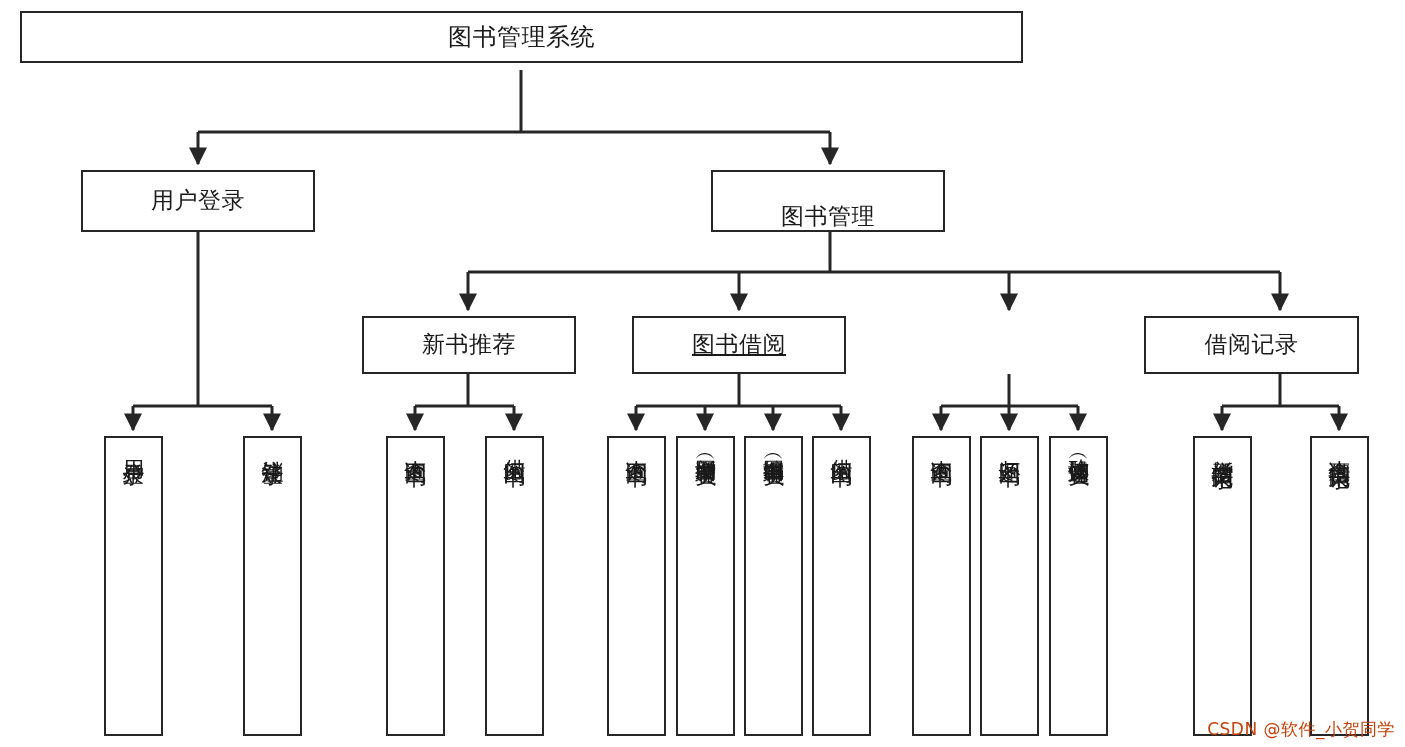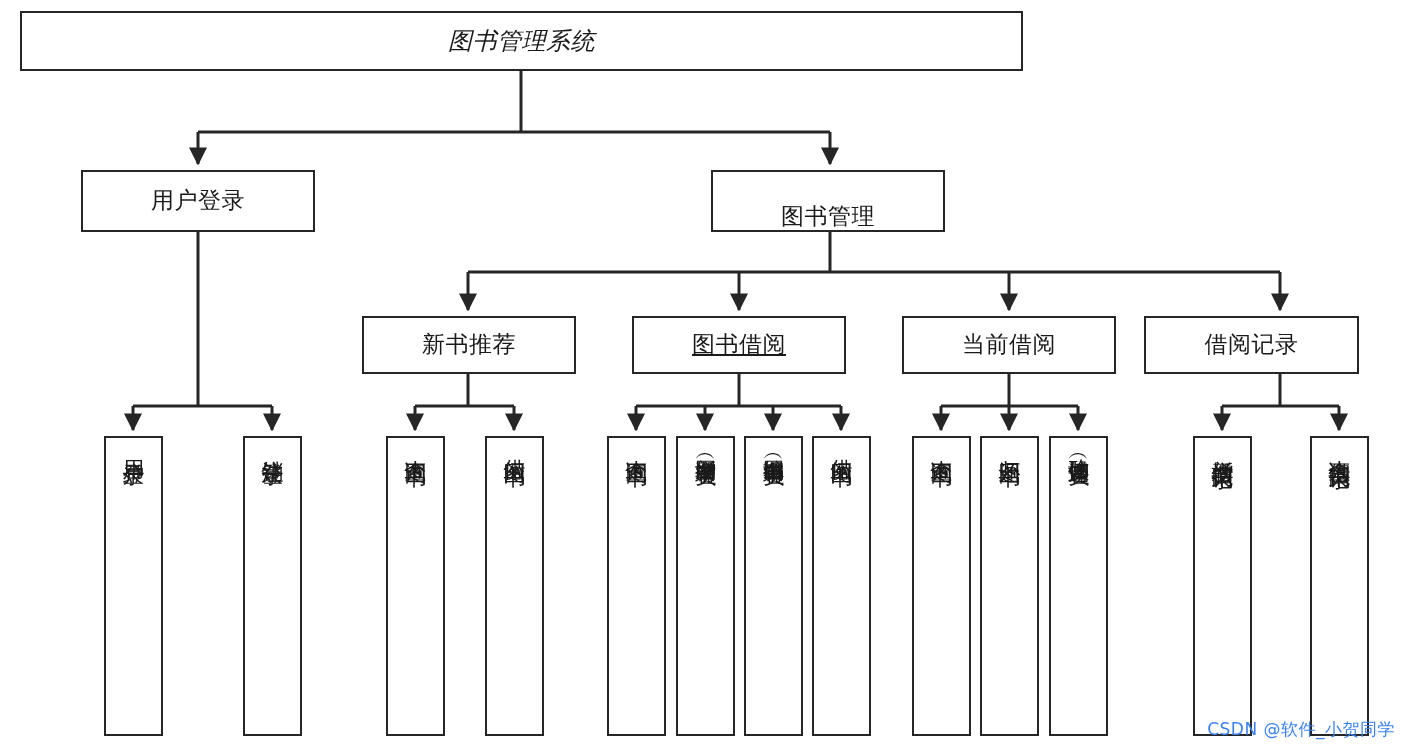--- a/index.html
+++ b/index.html
@@ -67,21 +67,21 @@
   }
   .node.v.tall-text .node-label {
     font-size: 21px;
     letter-spacing: 1px;
   }
   #watermark {
     position: absolute;
     right: 10px;
     bottom: 6px;
     font-size: 17px;
-    color: #3b82f6;
+    color: #c2410c;
     letter-spacing: 0.5px;
     z-index: 5;
     white-space: nowrap;
   }
 </style>
 </head>
 <body>
 
 <div id="diagram-root">
 
@@ -128,43 +128,40 @@
       <path d="M 1009 406 L 1009 430" marker-end="url(#arrow)"></path>
       <path d="M 1078 406 L 1078 430" marker-end="url(#arrow)"></path>
 
       <path d="M 1280 374 L 1280 406"></path>
       <path d="M 1222 406 L 1339 406"></path>
       <path d="M 1222 406 L 1222 430" marker-end="url(#arrow)"></path>
       <path d="M 1339 406 L 1339 430" marker-end="url(#arrow)"></path>
     </g>
   </svg>
 
-  <div class="node h" id="node-root" style="left:20px; top:11px; width:1003px; height:60px;font-style:italic;">
+  <div class="node h" id="node-root" style="left:20px; top:11px; width:1003px; height:52px;">
     <span class="node-label">图书管理系统</span>
   </div>
 
   <div class="node h" style="left:81px; top:170px; width:234px; height:62px;">
     <span class="node-label">用户登录</span>
   </div>
 
   <div class="node h" style="left:711px; top:170px; width:234px; height:62px;align-items:flex-end;">
     <span class="node-label">图书管理</span>
   </div>
 
   <div class="node h" style="left:362px; top:316px; width:214px; height:58px;">
     <span class="node-label">新书推荐</span>
   </div>
 
   <div class="node h" style="left:632px; top:316px; width:214px; height:58px;text-decoration:underline;">
     <span class="node-label">图书借阅</span>
   </div>
 
-  <div class="node h" style="left:902px; top:316px; width:214px; height:58px;">
-    <span class="node-label">当前借阅</span>
-  </div>
 
   <div class="node h" style="left:1144px; top:316px; width:215px; height:58px;">
     <span class="node-label">借阅记录</span>
   </div>
 
   <div class="node v" style="left:104px; top:436px; width:59px; height:300px;">
     <span class="node-label">用户登录</span>
   </div>
 
   <div class="node v" style="left:243px; top:436px; width:59px; height:300px;">

